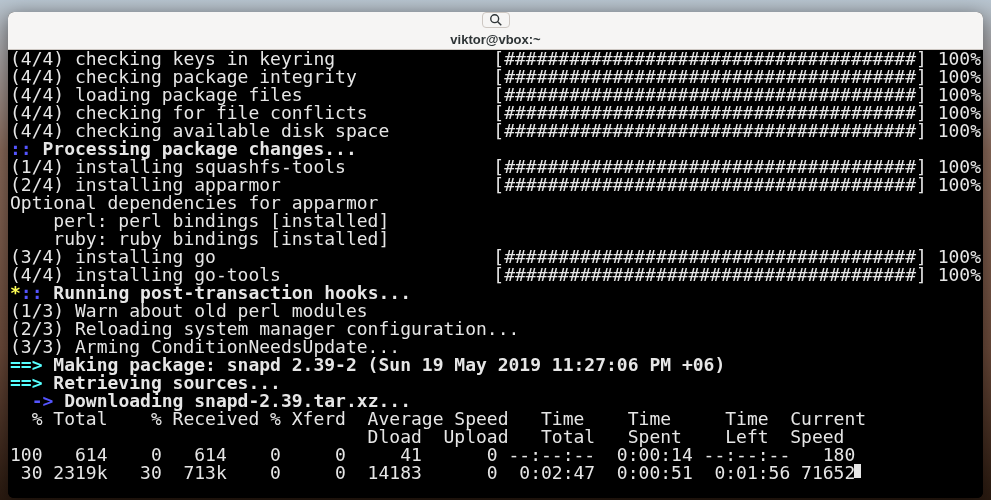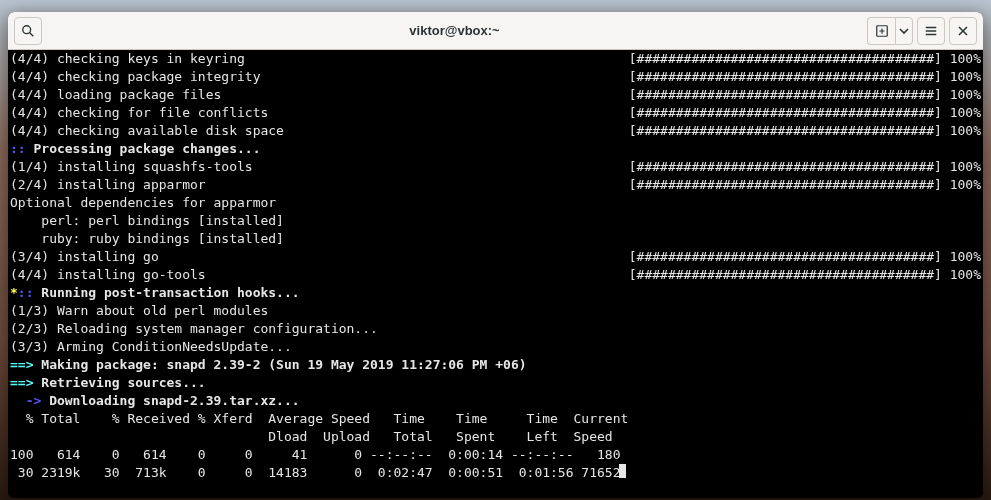--- a/index.html
+++ b/index.html
@@ -25,20 +25,21 @@
   overflow: hidden;
 }
 .titlebar {
   height: 38px;
   background: #f6f5f4;
   border-bottom: 1px solid #cdc7c2;
   display: flex;
   align-items: center;
   padding: 0 6px;
   gap: 4px;
+  flex-direction: column;
 }
 .titlebar .title {
   flex: 1;
   text-align: center;
   font-size: 13px;
   font-weight: 600;
   color: #2e3436;
 }
 .tbtn {
   height: 28px;
@@ -56,21 +57,21 @@
 .tbtn-group {
   display: flex;
 }
 .tbtn-group .tbtn:first-child { border-radius: 4px 0 0 4px; border-right: none;}
 .tbtn-group .tbtn:last-child { border-radius: 0 4px 4px 0; }
 .terminal {
   flex: 1;
   background: #000;
   color: #e6e6e6;
   font-family: "DejaVu Sans Mono", "Liberation Mono", monospace;
-  font-size: 13px;
+  font-size: 18px;
   line-height: 18px;
   padding: 0 2px;
   white-space: pre;
   overflow: hidden;
 }
 .line { display: flex; }
 .line .left { flex: 0 0 auto; }
 .line .right { flex: 0 0 auto; margin-left: auto; }
 .bold { font-weight: bold; }
 .yellow { color: #ffff55; }

